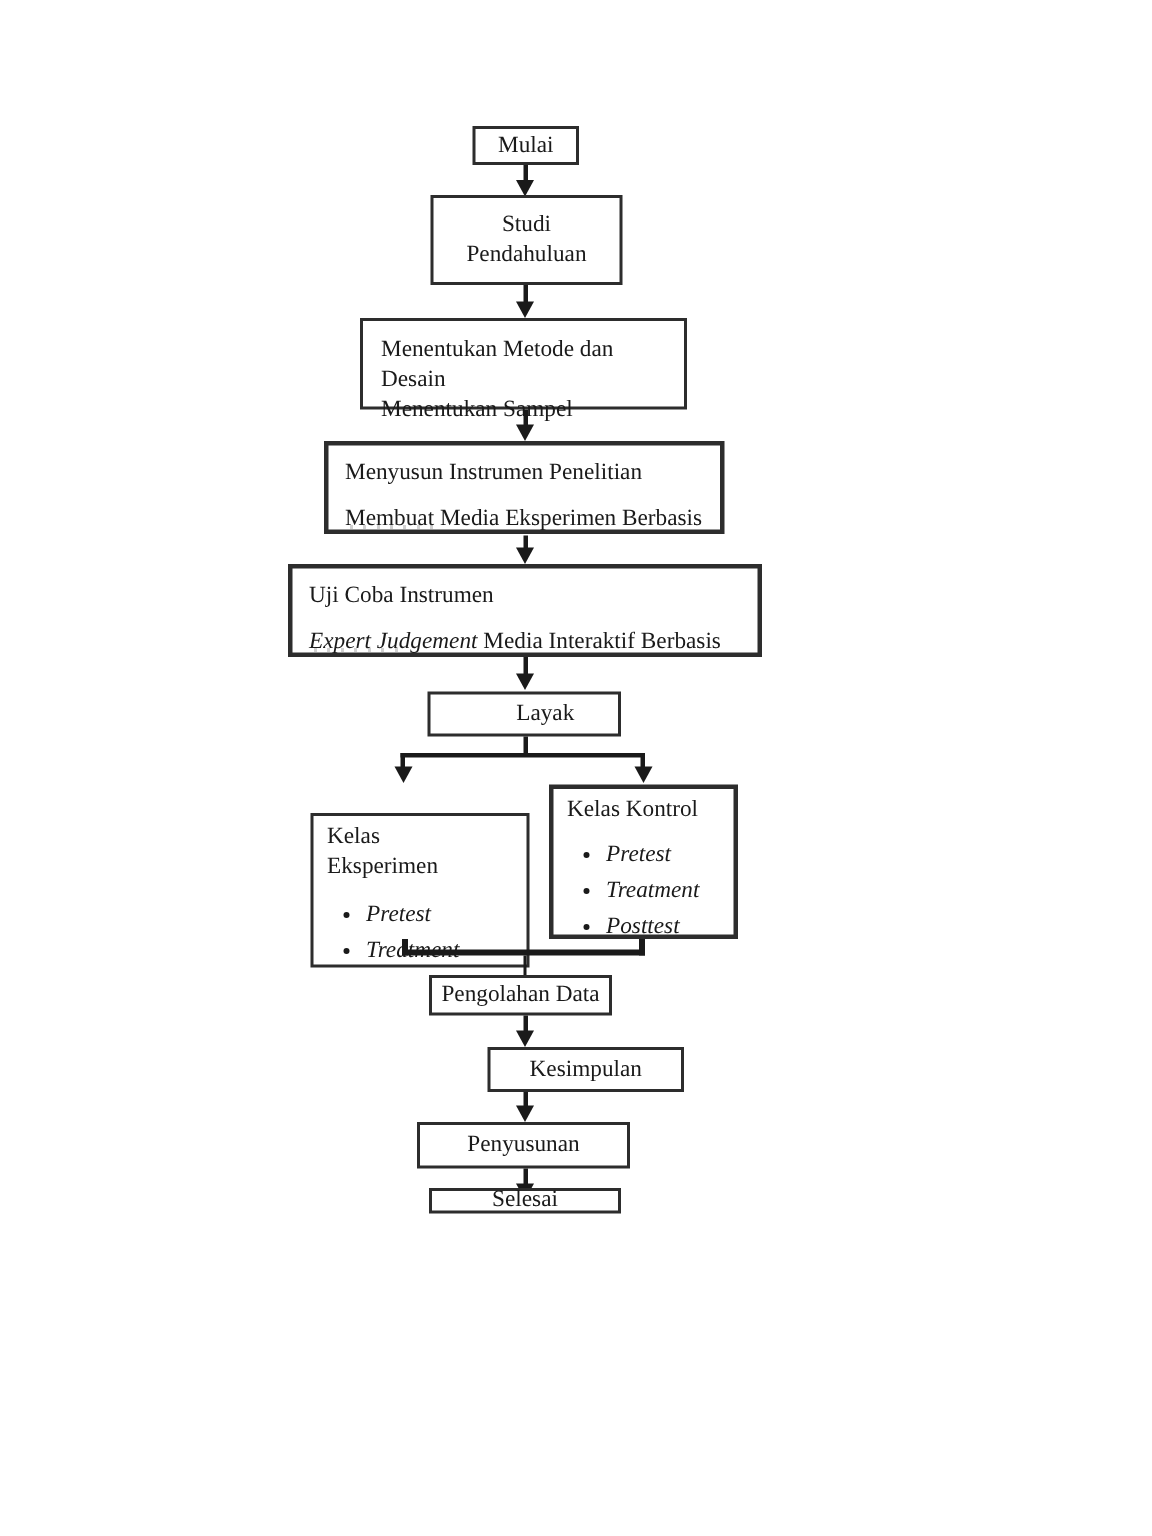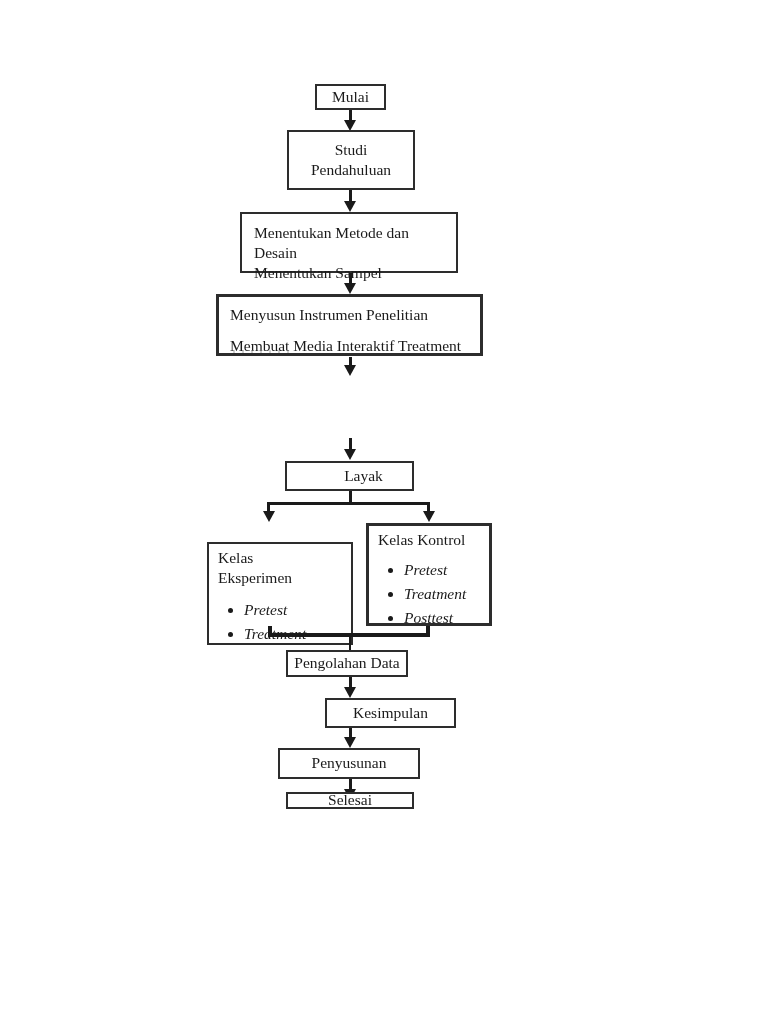--- a/index.html
+++ b/index.html
@@ -80,27 +80,32 @@
   <div class="node" style="left:240px; top:212px; width:218px; height:61px; padding:9px 8px 0 12px;">
     <p class="pline">Menentukan Metode dan Desain</p>
     <p class="pline" style="margin-bottom:11px;">Menentukan Sampel</p>
   </div>
 
   <div class="vline" style="left:348.5px; top:273px; width:3px; height:12px;"></div>
   <div class="ah" style="left:344px; top:283px;"></div>
 
   <div class="node thick" style="left:216px; top:294px; width:267px; height:62px; padding:8px 8px 0 11px;">
     <p class="pline" style="margin-bottom:11px;">Menyusun Instrumen Penelitian</p>
-    <p class="pline">Membuat Media Interaktif Treatment</p>
+    <p class="pline">Membuat Media Eksperimen Berbasis</p>
     <div class="clip-hint" style="left:14px; bottom:0;"></div>
   </div>
 
   <div class="vline" style="left:348.5px; top:357px; width:3px; height:11px;"></div>
   <div class="ah" style="left:344px; top:365px;"></div>
 
+  <div class="node thick" style="left:192px; top:376px; width:316px; height:62px; padding:8px 8px 0 11px;">
+    <p class="pline" style="margin-bottom:11px;">Uji Coba Instrumen</p>
+    <p class="pline"><span class="italic">Expert Judgement</span><span> Media Interaktif Berbasis</span></p>
+    <div class="clip-hint" style="left:14px; bottom:0;"></div>
+  </div>
 
   <div class="vline" style="left:348.5px; top:438px; width:3px; height:12px;"></div>
   <div class="ah" style="left:344px; top:449px;"></div>
 
   <div class="node center" style="left:285px; top:461px; width:129px; height:30px;padding-left:28px;">
     <span>Layak</span>
   </div>
 
   <div class="vline" style="left:348.5px; top:491px; width:3px; height:13px;"></div>
   <div class="hline" style="left:267px; top:502px; width:163px; height:3px;"></div>

